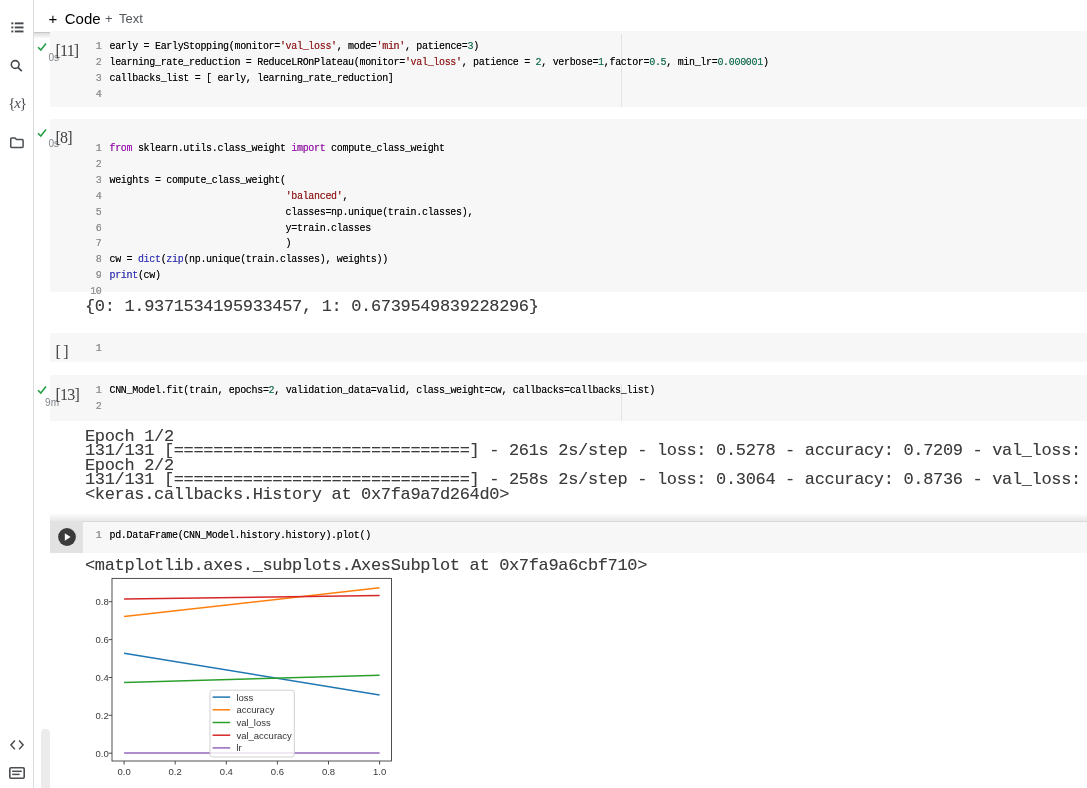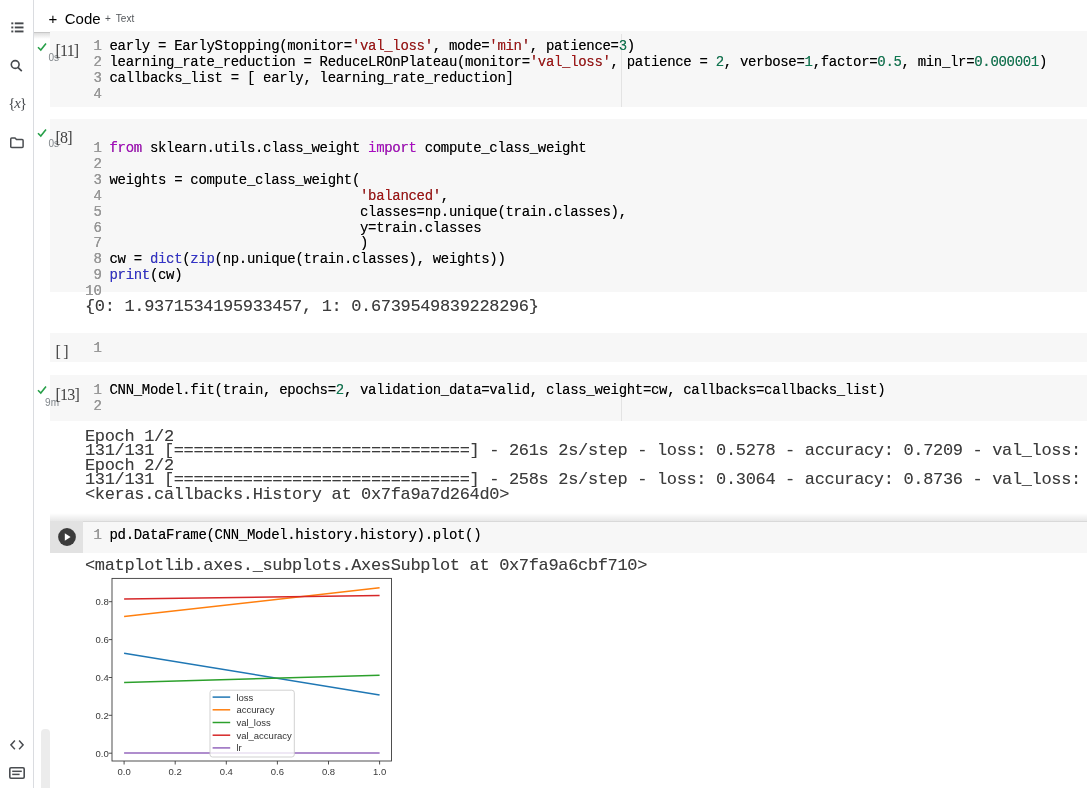--- a/index.html
+++ b/index.html
@@ -1,19 +1,19 @@
 <!DOCTYPE html>
 <html><head>
 <meta charset="utf-8">
 <style>
   html,body{margin:0;padding:0}
   body{width:1087px;height:788px;background:#fff;font-family:"Liberation Sans",sans-serif;overflow:hidden;position:relative}
   .abs{position:absolute}
   pre{margin:0;position:absolute;font-family:"Liberation Mono",monospace;white-space:pre}
-  .code{font-size:14px;letter-spacing:-0.32px;line-height:15.9px;color:#000;left:50px;text-shadow:0 0 0.45px rgba(0,0,0,0.5)}
+  .code{font-size:10px;letter-spacing:-0.32px;line-height:15.9px;color:#000;left:50px;text-shadow:0 0 0.45px rgba(0,0,0,0.5)}
   .out{font-size:17px;letter-spacing:-0.341px;line-height:14.45px;color:#3c3c3c;left:85px;text-shadow:0 0 0.4px rgba(60,60,60,0.4)}
   .ln{display:inline-block;width:51.5px;padding-right:8px;text-align:right;color:#999}
   .cellbg{position:absolute;left:50px;right:0;background:#f7f7f7}
   .ruler{position:absolute;left:621px;width:1px;background:#e3e3e3}
   .k{color:#aa0ac3}
   .s{color:#a31515}
   .n{color:#0e7a52}
   .b{color:#3333cc}
   .prompt{position:absolute;font-family:Liberation Serif, serif;font-size:16px;letter-spacing:-0.8px;line-height:11px;color:#424242}
   .tmark{position:absolute;font-size:10px;line-height:7.5px;color:#80868b;width:16px;text-align:right;left:43px}
@@ -52,21 +52,21 @@
 
 <svg class="icon" style="left:9px;top:767px" width="16" height="12" viewBox="0 0 16 12">
   <rect x="0.8" y="0.8" width="14.4" height="10.4" rx="1.2" fill="none" stroke="#4a4d51" stroke-width="1.6"></rect>
   <line x1="3.2" y1="4.3" x2="12.8" y2="4.3" stroke="#4a4d51" stroke-width="1.5"></line>
   <line x1="3.2" y1="7.4" x2="10.6" y2="7.4" stroke="#4a4d51" stroke-width="1.5"></line>
 </svg>
 
 <div class="abs" style="left:41.2px;top:729px;width:8.4px;height:70px;background:#ececec;border-radius:4px"></div>
 
 <div class="abs" style="left:48.5px;top:12px;font-size:15px;line-height:14px;color:#000000">+ Code</div>
-<div class="abs" style="left:105px;top:12px;font-size:10px;line-height:14px;color:#54575b">+ Text</div>
+<div class="abs" style="left:105px;top:12px;font-size:13px;line-height:14px;color:#54575b">+ Text</div>
 <div class="abs" style="left:33.5px;top:31.5px;right:0;height:1px;background:#c7c7c7"></div>
 <div class="abs" style="left:33.5px;top:32.5px;right:0;height:6px;background:linear-gradient(to bottom,rgba(0,0,0,0.13),rgba(0,0,0,0))"></div>
 
 <div class="cellbg" style="top:30.5px;height:76.2px"></div>
 <div class="cellbg" style="top:118.5px;height:173.7px"></div>
 <div class="cellbg" style="top:332.8px;height:28.9px"></div>
 <div class="cellbg" style="top:374.5px;height:46.4px"></div>
 <div class="abs" style="left:50px;right:0;top:513px;height:7.6px;background:linear-gradient(to bottom,rgba(0,0,0,0),rgba(0,0,0,0.09))"></div>
 <div class="cellbg" style="top:520.6px;height:32px;border-top:1px solid #d9d9d9;box-sizing:border-box"></div>
 <div class="abs" style="left:50px;top:520.6px;width:32.8px;height:32px;background:#e2e2e2"></div>

